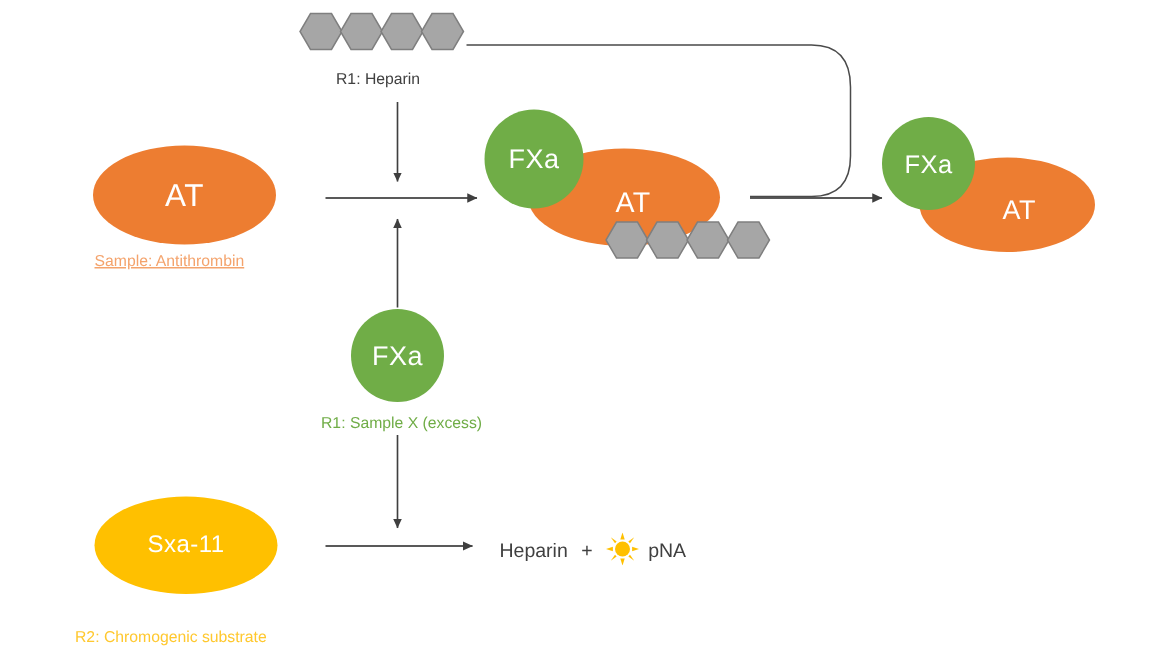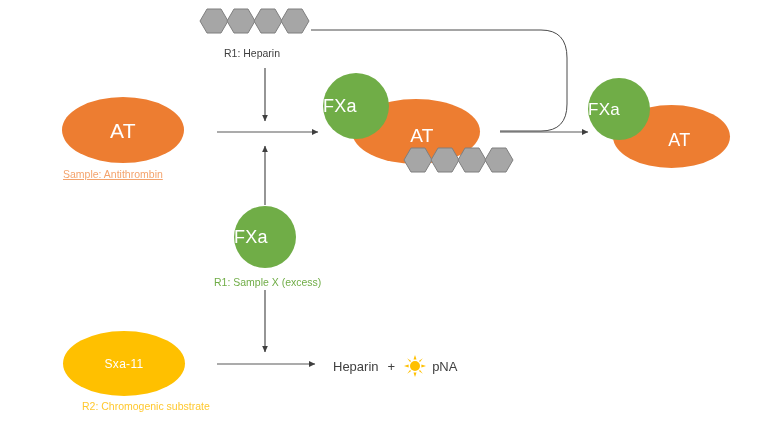--- a/index.html
+++ b/index.html
@@ -26,21 +26,21 @@
     align-items: center;
     justify-content: center;
     color: #ffffff;
     box-sizing: border-box;
   }
   .circle {
     position: absolute;
     border-radius: 50%;
     display: flex;
     align-items: center;
-    justify-content: flex-start;
+    justify-content: center;
     color: #ffffff;
     box-sizing: border-box;
   }
   .shape-label {
     color: #ffffff;
     letter-spacing: 0.3px;
     line-height: 1;
     user-select: none;
   }
 
@@ -174,23 +174,23 @@
   <div class="circle" style="left:588px; top:78px; width:62px; height:62px; background:#70AD47;">
     <span class="shape-label" style="font-size:17px;">FXa</span>
   </div>
 
   <div class="circle" style="left:234px; top:206px; width:62px; height:62px; background:#70AD47;">
     <span class="shape-label" style="font-size:18px;">FXa</span>
   </div>
   <div class="caption" style="left:214px; top:277px; color:#70AD47;">R1: Sample X (excess)</div>
 
   <div class="ellipse" style="left:63px; top:331px; width:122px; height:65px; background:#FFC000;">
-    <span class="shape-label" style="font-size:12px;">Sxa-11</span>
-  </div>
-  <div class="caption" style="left:50px; top:401px; color:#FFC82E;margin-left:32px;">R2: Chromogenic substrate</div>
+    <span class="shape-label" style="font-size:16px;">Sxa-11</span>
+  </div>
+  <div class="caption" style="left:50px; top:420px; color:#FFC82E;">R2: Chromogenic substrate</div>
 
   <div class="prod-row" style="left:333px; top:355px;">
     <span>Heparin</span>
     <span class="plus">+</span>
     <span class="sun">
       <svg width="22" height="22" viewBox="0 0 22 22">
         <g fill="#FFC000">
           <circle cx="11" cy="11" r="5"></circle>
           <polygon points="11,0 12.5,4.6 9.5,4.6"></polygon>
           <polygon points="11,22 12.5,17.4 9.5,17.4"></polygon>

